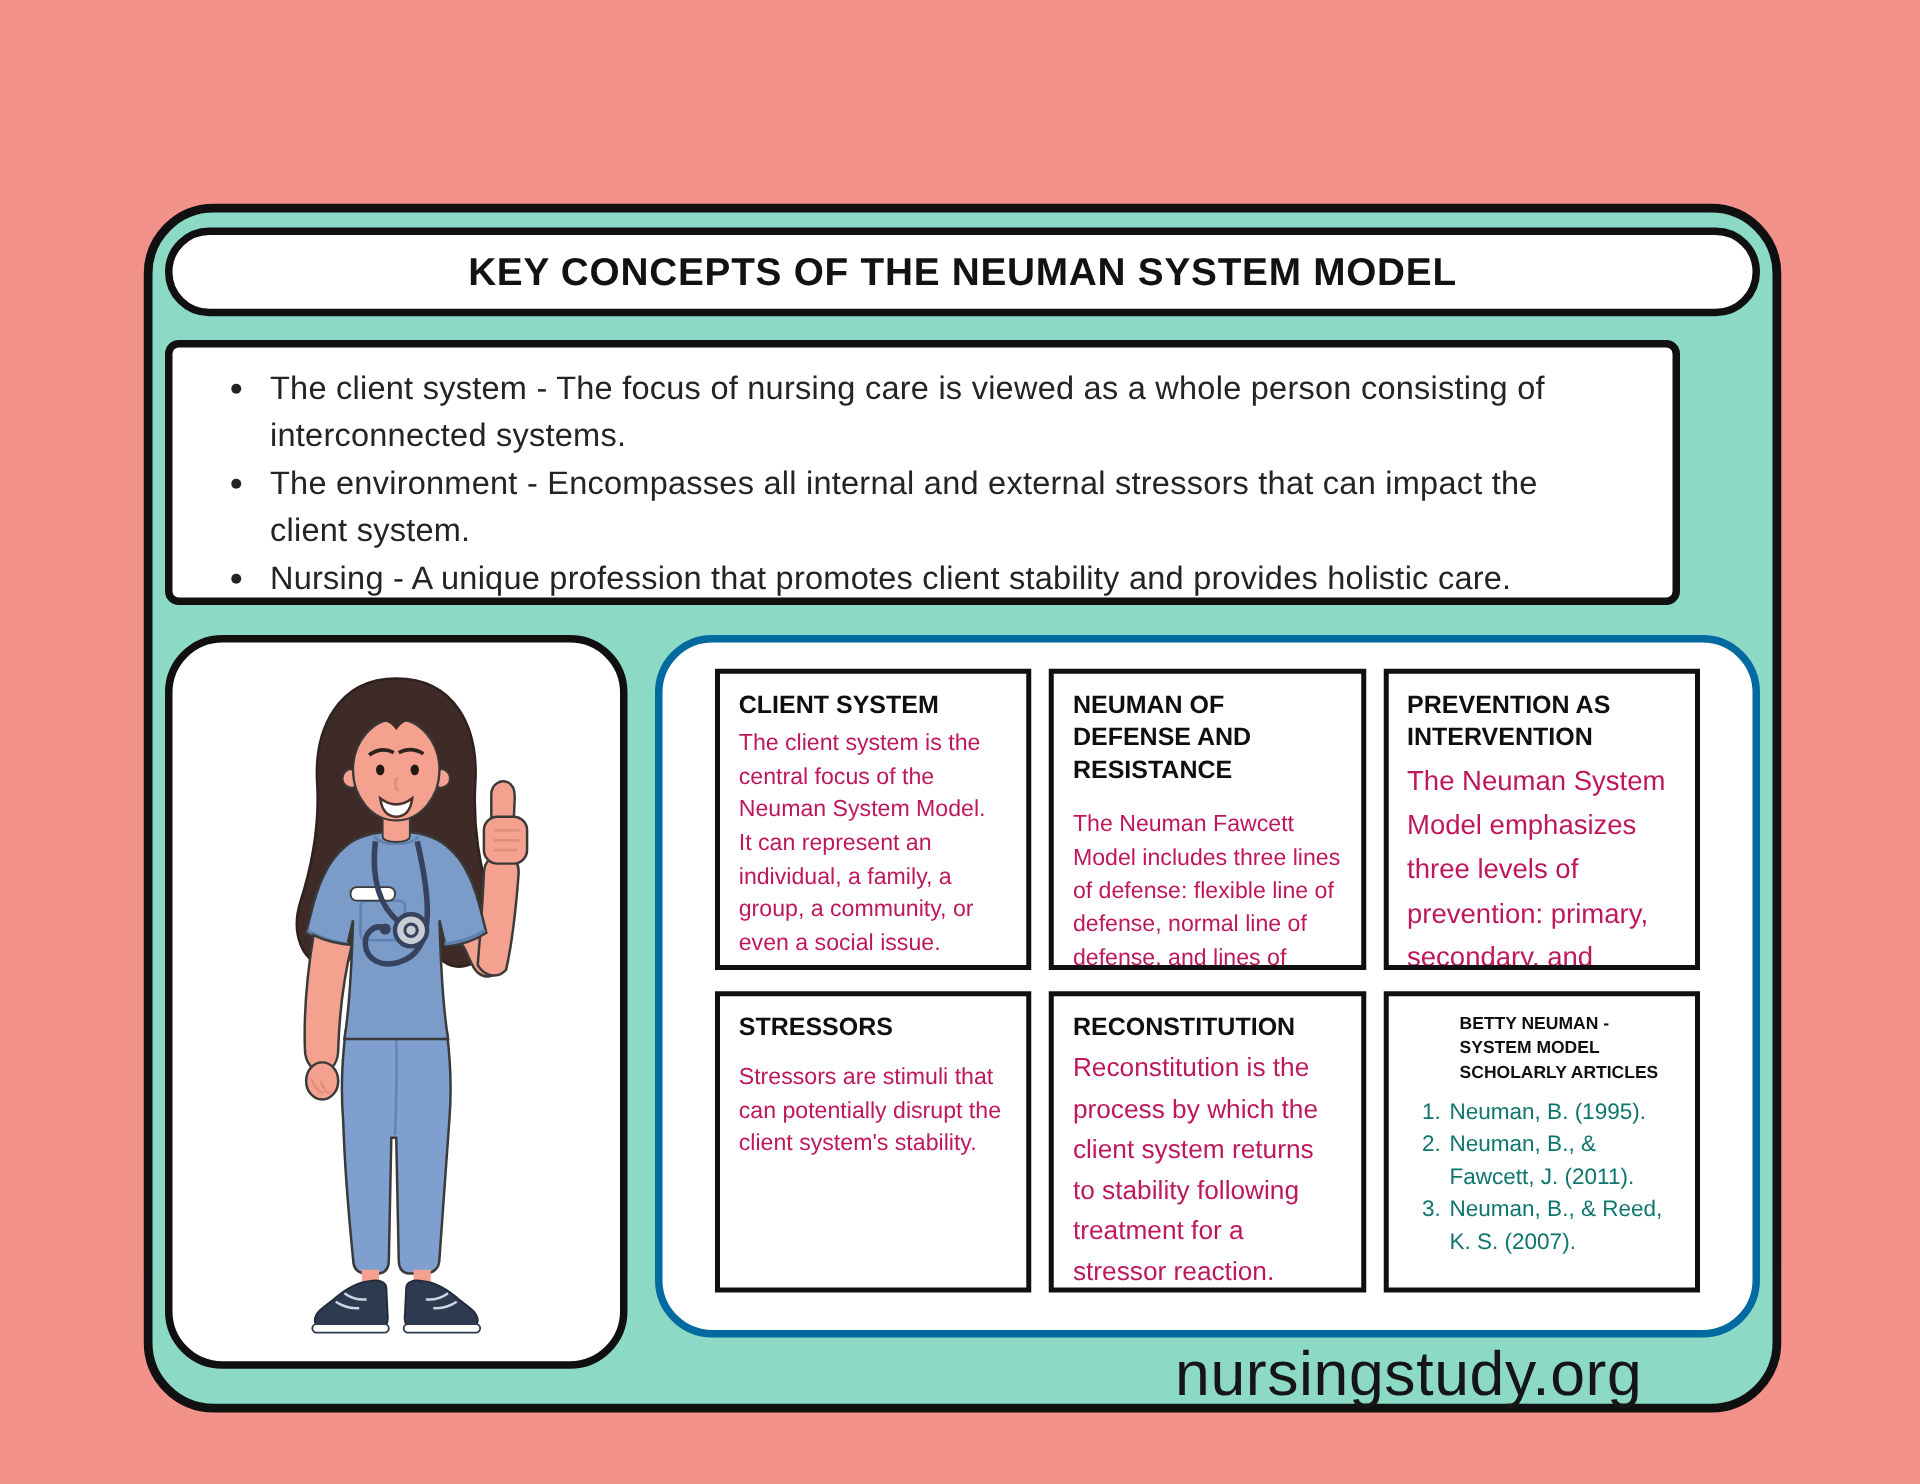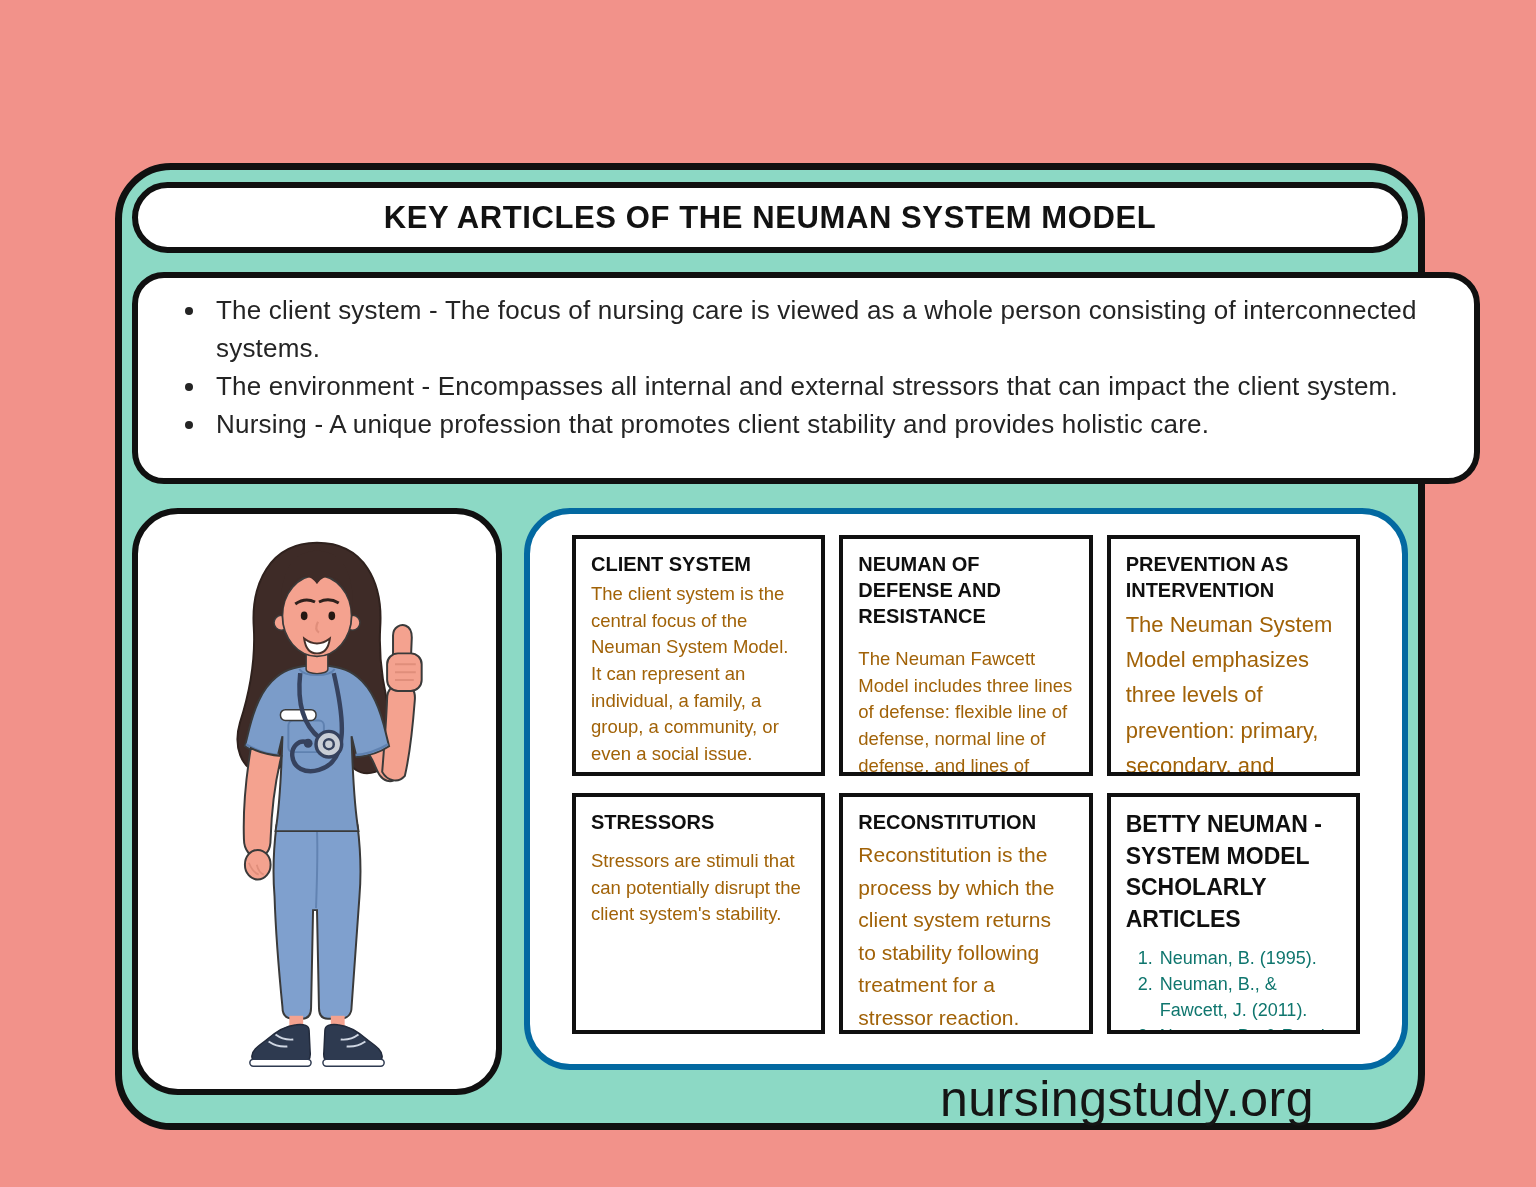--- a/index.html
+++ b/index.html
@@ -4,52 +4,52 @@
 <style>
   html,body{margin:0;padding:0;background:#F2928A;}
   .canvas{position:relative;width:1536px;height:1187px;background:#F2928A;overflow:hidden;
           font-family:"Liberation Sans",sans-serif;color:#1c1c1c;}
   .panel{position:absolute;left:115px;top:163px;width:1310px;height:967px;background:#8CD9C5;
          border:7px solid #101010;border-radius:56px;box-sizing:border-box;}
   .title-bar{position:absolute;left:132px;top:182px;width:1276px;height:71px;background:#ffffff;
          border:6px solid #101010;border-radius:37px;box-sizing:border-box;
          display:flex;align-items:center;justify-content:center;}
   .title-bar h1{margin:0;font-size:31px;font-weight:900;letter-spacing:.6px;color:#121212;white-space:nowrap;}
-  .bullets-box{position:absolute;left:132px;top:272px;width:1348px;height:212px;background:#ffffff;
-         border:6px solid #101010;border-radius:32px;box-sizing:border-box;padding:13px 46px 0 44px;}
+  .bullets-box{position:absolute;left:132px;top:272px;width:1212px;height:212px;background:#ffffff;
+         border:6px solid #101010;border-radius:11px;box-sizing:border-box;padding:13px 46px 0 44px;}
   ul.bullets{margin:0;padding:0 0 0 26px;list-style:disc;}
   ul.bullets li{font-size:26px;line-height:38px;color:#242424;padding-left:8px;letter-spacing:.2px;}
   .illus-box{position:absolute;left:132px;top:508px;width:370px;height:587px;background:#ffffff;
          border:6px solid #101010;border-radius:46px;box-sizing:border-box;
          display:flex;align-items:center;justify-content:center;}
   .cards-box{position:absolute;left:524px;top:508px;width:884px;height:562px;background:#ffffff;
          border:6px solid #0369a1;border-radius:46px;box-sizing:border-box;
          padding:21px 42px 30px 42px;display:grid;grid-template-columns:1fr 1fr 1fr;
          grid-template-rows:1fr 1fr;gap:17px 14px;}
   .card{border:4px solid #101010;background:#ffffff;padding:12px 15px;box-sizing:border-box;overflow:hidden;}
   .card h2{margin:0 0 4px 0;font-size:20px;line-height:1.3;font-weight:800;color:#0f0f0f;}
-  .card .body{font-size:18.5px;line-height:1.44;color:#a16207;white-space:pre-line;}
+  .card .body{font-size:18.5px;line-height:1.44;color:#be185d;white-space:pre-line;}
   .card:nth-child(2) .body{margin-top:17px;}
   .card:nth-child(4) .body{margin-top:13px;}
   .card:nth-child(3) .body{font-size:22px;line-height:1.6;}
   .card:nth-child(5) .body{font-size:21px;line-height:1.55;}
-  .card:nth-child(6) h2{font-size:23px;line-height:1.38;}
+  .card:nth-child(6) h2{font-size:14px;line-height:1.38;margin-left:42px;}
   ol.citations{margin:9px 0 0 0;padding-left:32px;font-size:18px;line-height:1.45;color:#0f766e;}
   ol.citations li{padding-left:2px;}
   .footer{position:absolute;left:940px;top:1070px;width:410px;text-align:left;
           font-size:50px;font-weight:500;letter-spacing:.5px;color:#151515;}
 </style>
 </head>
 <body>
 
 <div class="canvas">
   <div class="panel"></div>
 
   <div class="title-bar">
-    <h1>KEY ARTICLES OF THE NEUMAN SYSTEM MODEL</h1>
+    <h1>KEY CONCEPTS OF THE NEUMAN SYSTEM MODEL</h1>
   </div>
 
   <div class="bullets-box">
     <ul class="bullets">
       <li>The client system - The focus of nursing care is viewed as a whole person consisting of interconnected systems.</li>
       <li>The environment - Encompasses all internal and external stressors that can impact the client system.</li>
       <li>Nursing - A unique profession that promotes client stability and provides holistic care.</li>
     </ul>
   </div>
 

